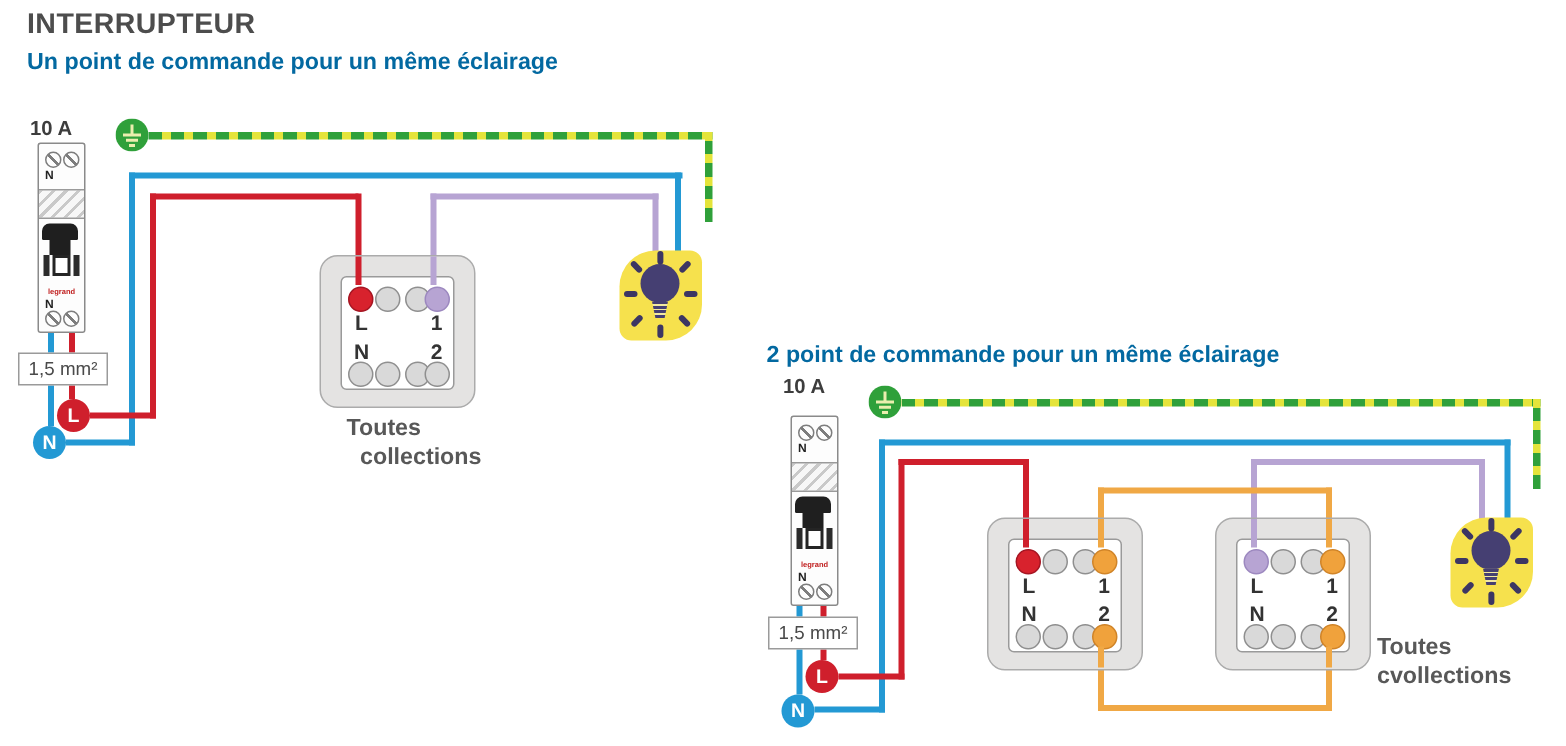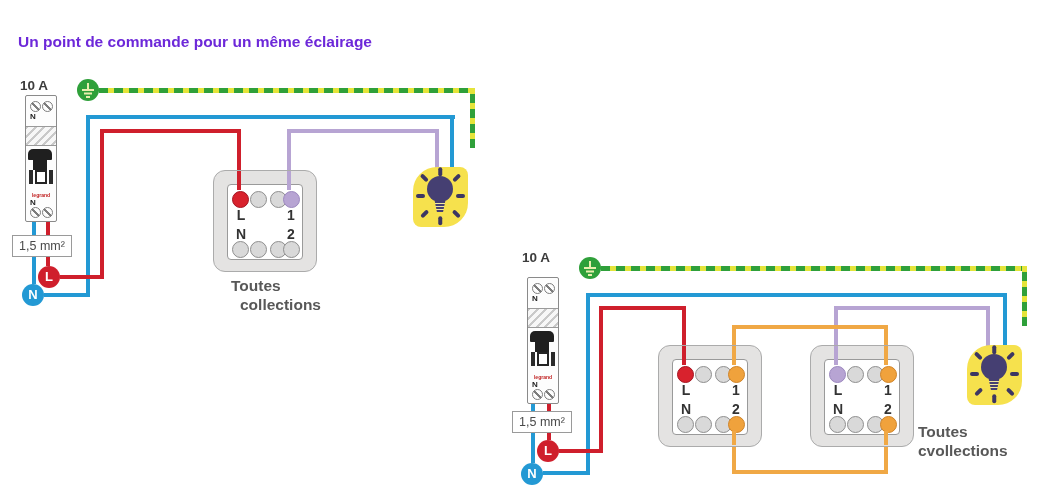--- a/index.html
+++ b/index.html
@@ -1,20 +1,20 @@
 <!DOCTYPE html>
 <html><head>
 <meta charset="utf-8">
 <style>
   html,body{margin:0;padding:0;background:#fff;}
   .stage{position:relative;width:1044px;height:497px;background:#ffffff;
          font-family:"Liberation Sans",sans-serif;overflow:hidden;}
   
   .title{position:absolute;font-size:19px;font-weight:800;color:#4d4d4d;letter-spacing:.3px;}
-  .subtitle{position:absolute;font-size:15.5px;font-weight:700;color:#6d28d9;}
+  .subtitle{position:absolute;font-size:15.5px;font-weight:700;color:#0369a1;}
   .rating{position:absolute;font-size:13.5px;font-weight:700;color:#3d3d3d;}
   .gauge{position:absolute;width:58px;height:20px;background:#fff;border:1px solid #9a9a9a;
          font-size:12.5px;color:#4a4a4a;text-align:center;line-height:20px;}
   .caption{position:absolute;font-size:15.5px;font-weight:700;color:#585858;line-height:19px;}
   .caption .ind{padding-left:9px;}
   
   .w{position:absolute;}
   .blue{background:#2399d4;}
   .red{background:#cf1f2c;}
   .purple{background:#b7a4d3;}
@@ -53,20 +53,21 @@
              background:repeating-linear-gradient(180deg,#453f72 0 2px,#f2e9a0 2px 3px);
              clip-path:polygon(12% 0,88% 0,72% 100%,28% 100%);}
   .ray{position:absolute;width:9px;height:3.5px;border-radius:2px;background:#3c3663;}
   .earth-icon{position:absolute;width:22px;height:22px;}
 </style>
 </head>
 <body>
 
 <div class="stage">
 
+  <div class="title" style="left:18px;top:6px">INTERRUPTEUR</div>
   <div class="subtitle" style="left:18px;top:33px">Un point de commande pour un même éclairage</div>
 
   <div class="w earth-h" style="left:99px;top:88px;width:376px"></div>
   <div class="w earth-v" style="left:470px;top:88px;height:60px"></div>
 
   <div class="w blue" style="left:32px;top:220px;width:4px;height:64px"></div>
   <div class="w blue" style="left:44px;top:293px;width:46px;height:4px"></div>
   <div class="w blue" style="left:86px;top:115px;width:4px;height:182px"></div>
   <div class="w blue" style="left:86px;top:115px;width:369px;height:4px"></div>
   <div class="w blue" style="left:450px;top:115px;width:4px;height:54px"></div>
@@ -143,20 +144,21 @@
     <div class="ray" style="left:23px;top:3px;transform:rotate(90deg)"></div>
     <div class="ray" style="left:7px;top:9px;transform:rotate(45deg)"></div>
     <div class="ray" style="left:39px;top:9px;transform:rotate(-45deg)"></div>
     <div class="ray" style="left:3px;top:27px"></div>
     <div class="ray" style="left:43px;top:27px"></div>
     <div class="ray" style="left:7px;top:45px;transform:rotate(-45deg)"></div>
     <div class="ray" style="left:39px;top:45px;transform:rotate(45deg)"></div>
     <div class="ray" style="left:23px;top:52px;transform:rotate(90deg)"></div>
   </div>
 
+  <div class="subtitle" style="left:511px;top:228px">2 point de commande pour un même éclairage</div>
 
   <div class="w earth-h" style="left:601px;top:266px;width:426px"></div>
   <div class="w earth-v" style="left:1022px;top:266px;height:60px"></div>
 
   <div class="w blue" style="left:531px;top:402px;width:4px;height:61px"></div>
   <div class="w blue" style="left:543px;top:471px;width:47px;height:4px"></div>
   <div class="w blue" style="left:586px;top:293px;width:4px;height:182px"></div>
   <div class="w blue" style="left:586px;top:293px;width:421px;height:4px"></div>
   <div class="w blue" style="left:1003px;top:293px;width:4px;height:54px"></div>
 

